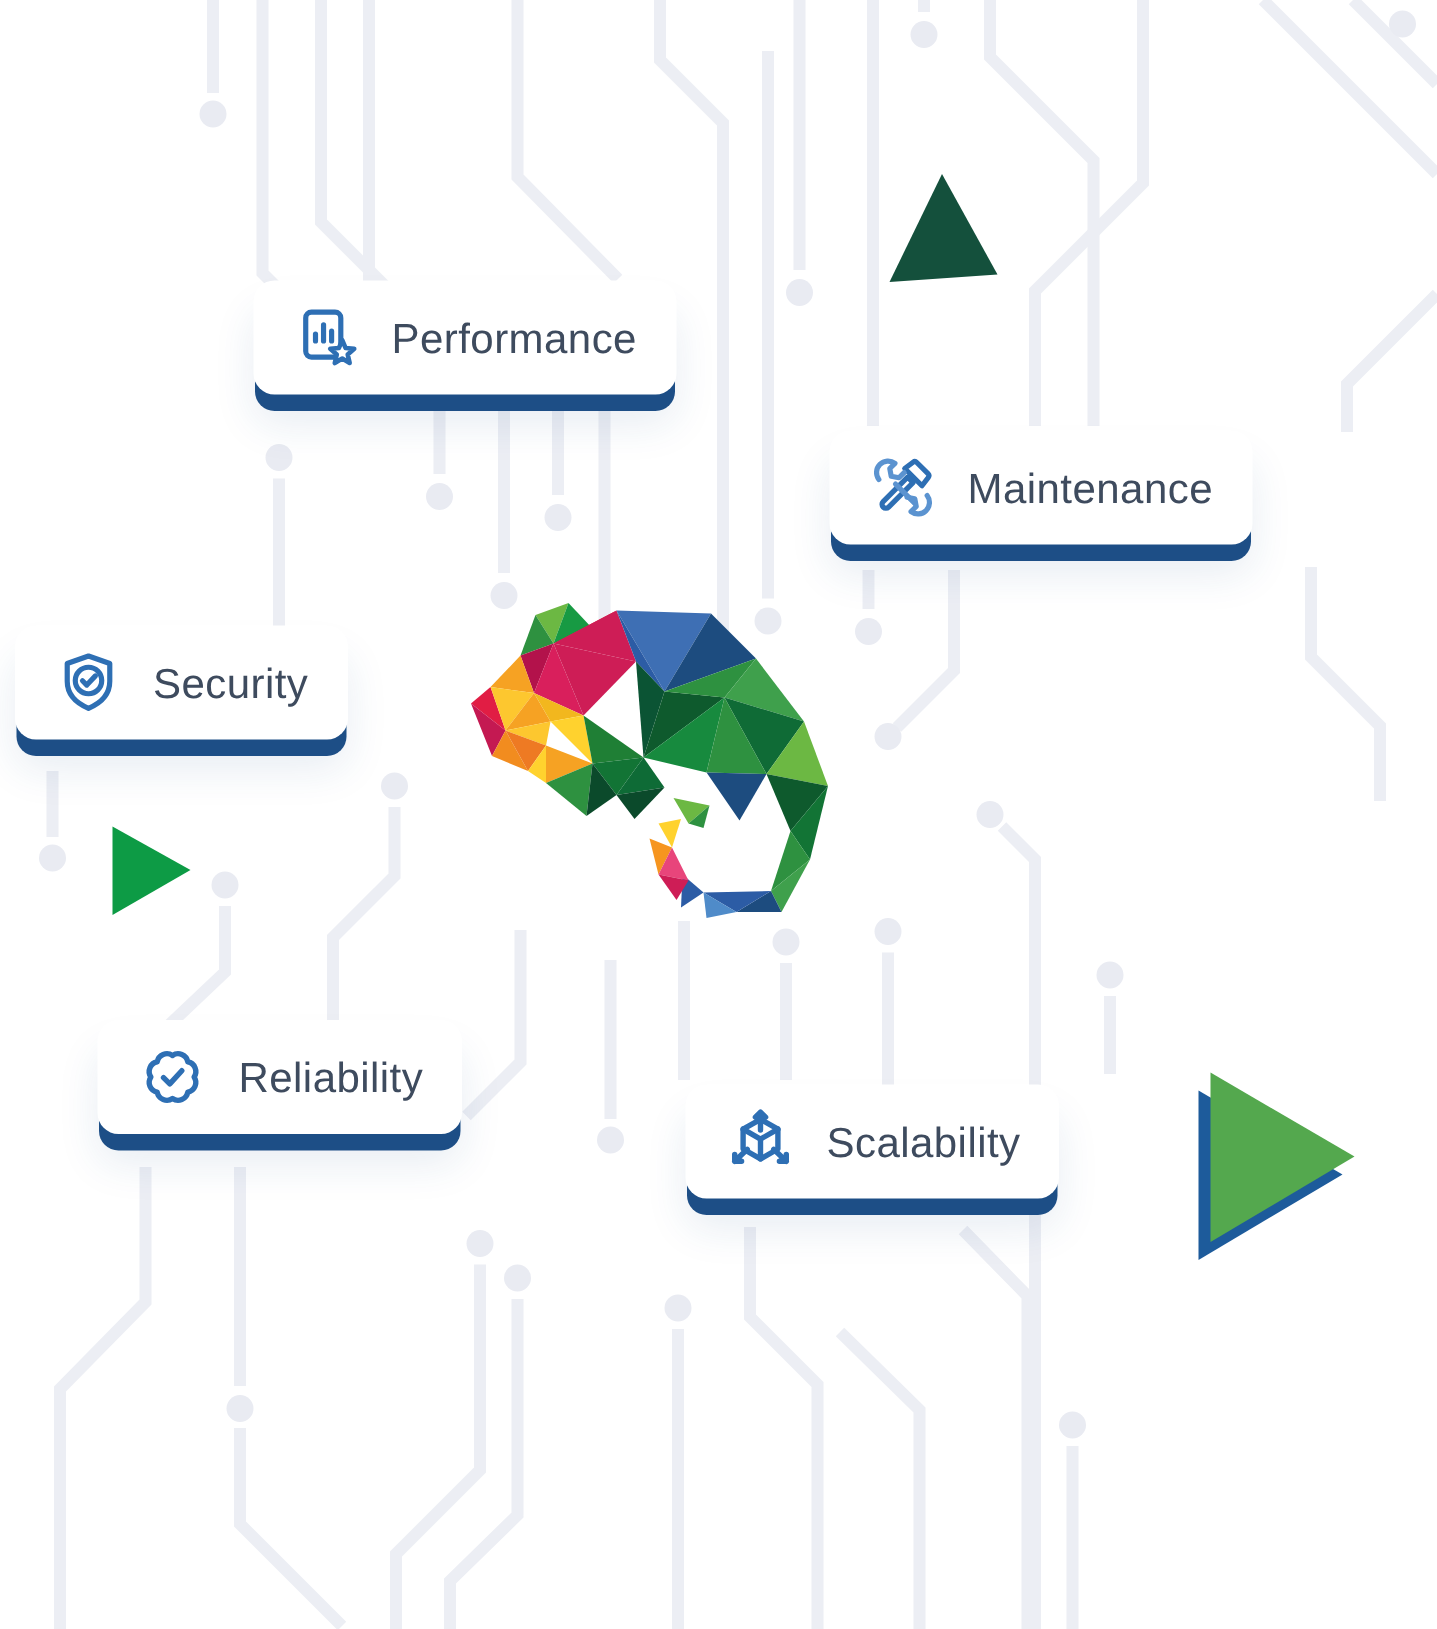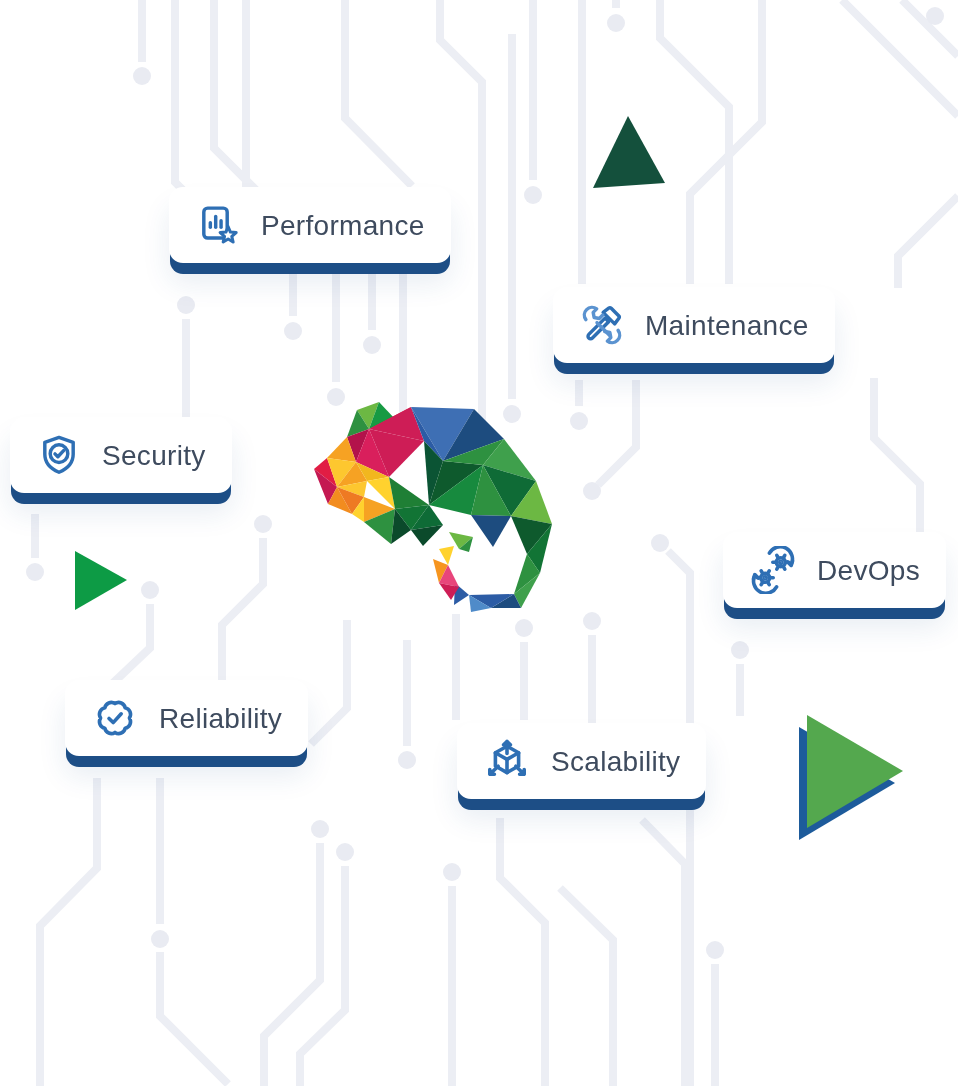--- a/index.html
+++ b/index.html
@@ -210,39 +210,20 @@
       </g>
       <g class="ic2">
         <path d="M3.6 9.2 A4 4 0 0 1 9.2 3.6 L7.4 5.4 7.9 8.1 10.6 8.6 12.4 6.8"></path>
         <path d="M9.4 10.8 L16.2 17.6"></path>
         <path d="M20.4 14.8 a4 4 0 0 1 -5.6 5.6 l1.8 -1.8 -.5 -2.7 -2.7 -.5"></path>
       </g>
     </svg>
     <span class="badge-label">Maintenance</span>
   </div>
 
-  <div class="badge" style="left:723px;top:532px">
-    <svg class="icon" width="48" height="48" viewBox="0 0 24 24">
-      <g class="ic">
-        <path d="M10.2 3.6 A5.6 5.6 0 0 1 21 9.4"></path>
-        <path d="M19.3 8.0 L21.1 9.7 21.8 7.5"></path>
-        <circle cx="15.9" cy="8.1" r="2.2"></circle>
-        <path d="M18.9,8.1 19.9,8.1 M17.4,10.7 17.9,11.56 M14.4,10.7 13.9,11.56 M12.9,8.1 11.9,8.1 M14.4,5.5 13.9,4.64 M17.4,5.5 17.9,4.64"></path>
-        <circle cx="15.9" cy="8.1" r="0.5" fill="#2E6FB4"></circle>
-      </g>
-      <g class="ic">
-        <path d="M13.8 20.4 A5.6 5.6 0 0 1 3 14.6"></path>
-        <path d="M4.7 16.0 L2.9 14.3 2.2 16.5"></path>
-        <circle cx="8.1" cy="15.9" r="2.2"></circle>
-        <path d="M11.1,15.9 12.1,15.9 M9.6,18.5 10.1,19.36 M6.6,18.5 6.1,19.36 M5.1,15.9 4.1,15.9 M6.6,13.3 6.1,12.44 M9.6,13.3 10.1,12.44"></path>
-        <circle cx="8.1" cy="15.9" r="0.5" fill="#2E6FB4"></circle>
-      </g>
-    </svg>
-    <span class="badge-label">DevOps</span>
-  </div>
 
   <div class="badge" style="left:457px;top:723px">
     <svg class="icon" width="48" height="48" viewBox="0 0 24 24">
       <g class="ic">
         <path d="M12 4.6 L17.8 7.9 V14.5 L12 17.8 L6.2 14.5 V7.9 Z"></path>
         <path d="M6.2 7.9 L12 11.2 L17.8 7.9"></path>
         <path d="M12 11.2 V17.8"></path>
         <path d="M12 8.2 V2.2 M12 2.2 l-1.7 1.7 M12 2.2 l1.7 1.7"></path>
         <path d="M7.6 14.6 L3.4 18.6 M3.4 18.6 h2.3 M3.4 18.6 v-2.3"></path>
         <path d="M16.4 14.6 L20.6 18.6 M20.6 18.6 h-2.3 M20.6 18.6 v-2.3"></path>

